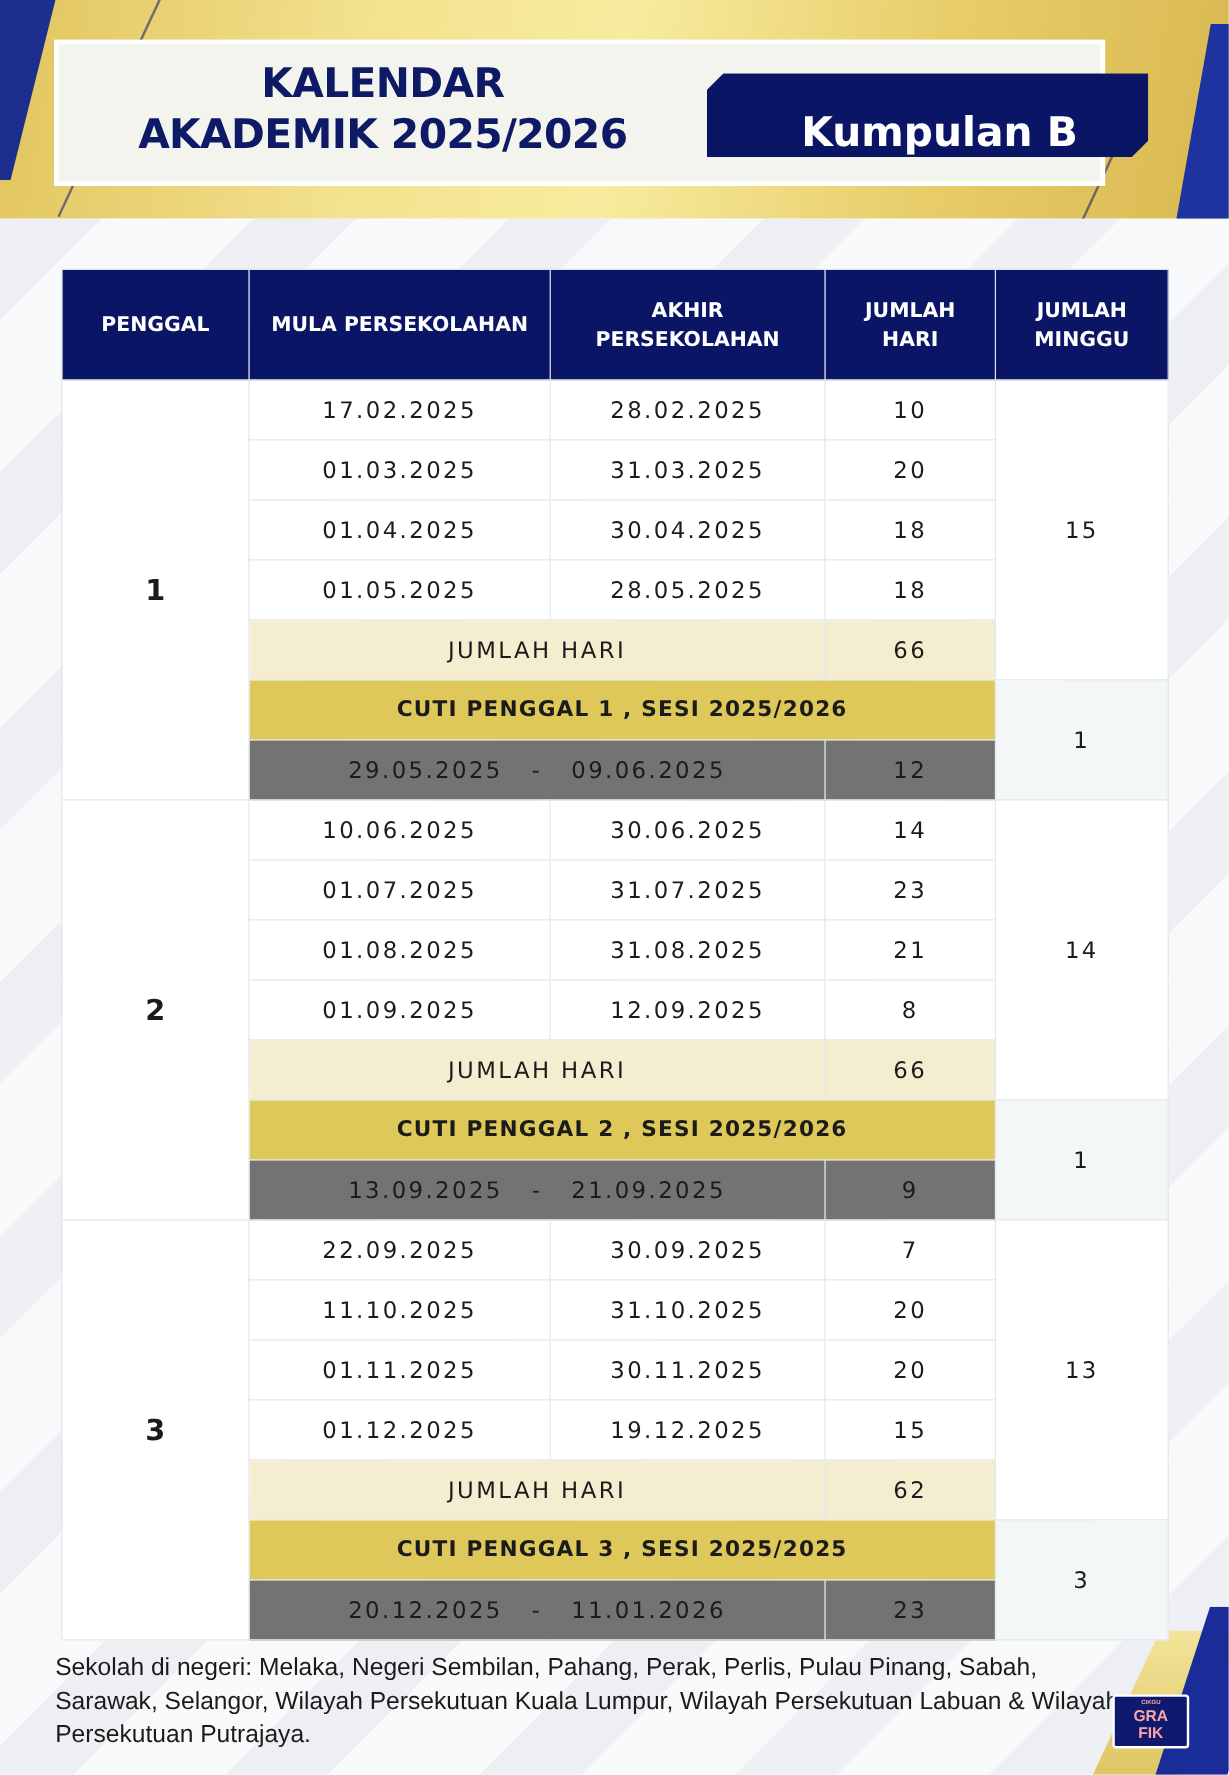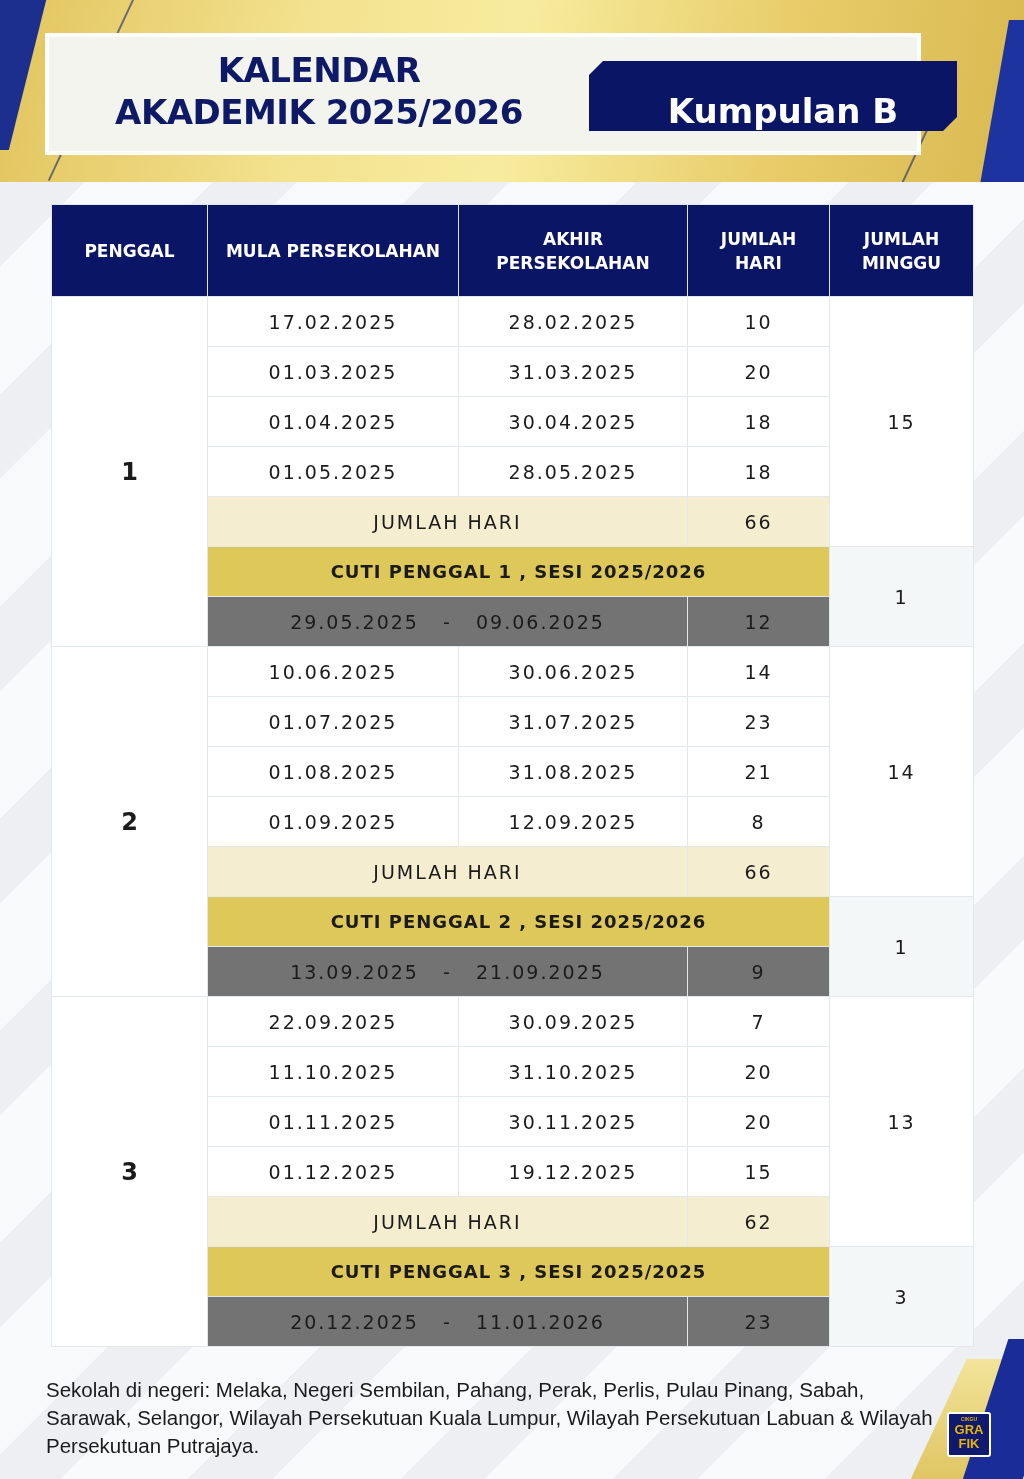--- a/index.html
+++ b/index.html
@@ -51,21 +51,21 @@
     background: #0b1566;
     clip-path: polygon(14px 0, 100% 0, 100% calc(100% - 14px), calc(100% - 14px) 100%, 0 100%, 0 14px);
     display: flex; align-items: flex-end; justify-content: center;
   }
   .badge span {
     color: #ffffff; font-weight: bold; font-size: 34px; padding-left: 20px;
     font-family: "DejaVu Sans", sans-serif;
   }
   
   .cal-table {
-    position: absolute; left: 51px; top: 204px; z-index: 2;
+    position: absolute; left: 51px; top: 224px; z-index: 2;
     border-collapse: collapse; table-layout: fixed;
     width: 922px;
   }
   .cal-table col.c1 { width: 156px; }
   .cal-table col.c2 { width: 251px; }
   .cal-table col.c3 { width: 229px; }
   .cal-table col.c4 { width: 142px; }
   .cal-table col.c5 { width: 144px; }
   .cal-table th {
     background: #0b1566; color: #fff;
@@ -92,23 +92,23 @@
     position: absolute; left: 46px; top: 1376px; width: 900px; z-index: 2;
     font-size: 20.5px; line-height: 28px; color: #1b1b1b;
     font-family: "Liberation Sans", sans-serif;
   }
   .corner-deco {
     position: absolute; right: 0; bottom: 0; width: 130px; height: 140px; z-index: 1; overflow: hidden;
   }
   .corner-deco .gold { position:absolute; right: 20px; bottom: -20px; width: 70px; height: 140px; background: linear-gradient(180deg,#f2e49a,#dcc05a); transform: skewX(-25deg); }
   .corner-deco .blue { position:absolute; right: -20px; bottom: -10px; width: 60px; height: 150px; background: #1a2c98; transform: skewX(-18deg); }
   .logo {
-    position: absolute; right: 33px; top: 1412px; width: 44px; height: 45px; z-index: 3;
+    position: absolute; right: 33px; top: 1412px; width: 64px; height: 45px; z-index: 3;
     background: #0f1a6e; border: 2px solid #ffffff; border-radius: 3px;
-    color: #eab308; text-align: center; font-weight: bold;
+    color: #fca5a5; text-align: center; font-weight: bold;
     font-family: "Liberation Sans", sans-serif;
   }
   .logo .small { font-size: 5px; line-height: 7px; display:block; margin-top:2px; }
   .logo .big { font-size: 13px; line-height: 14px; display:block; }
 </style>
 </head>
 <body>
 
 <div class="bg-stripes"></div>
 

